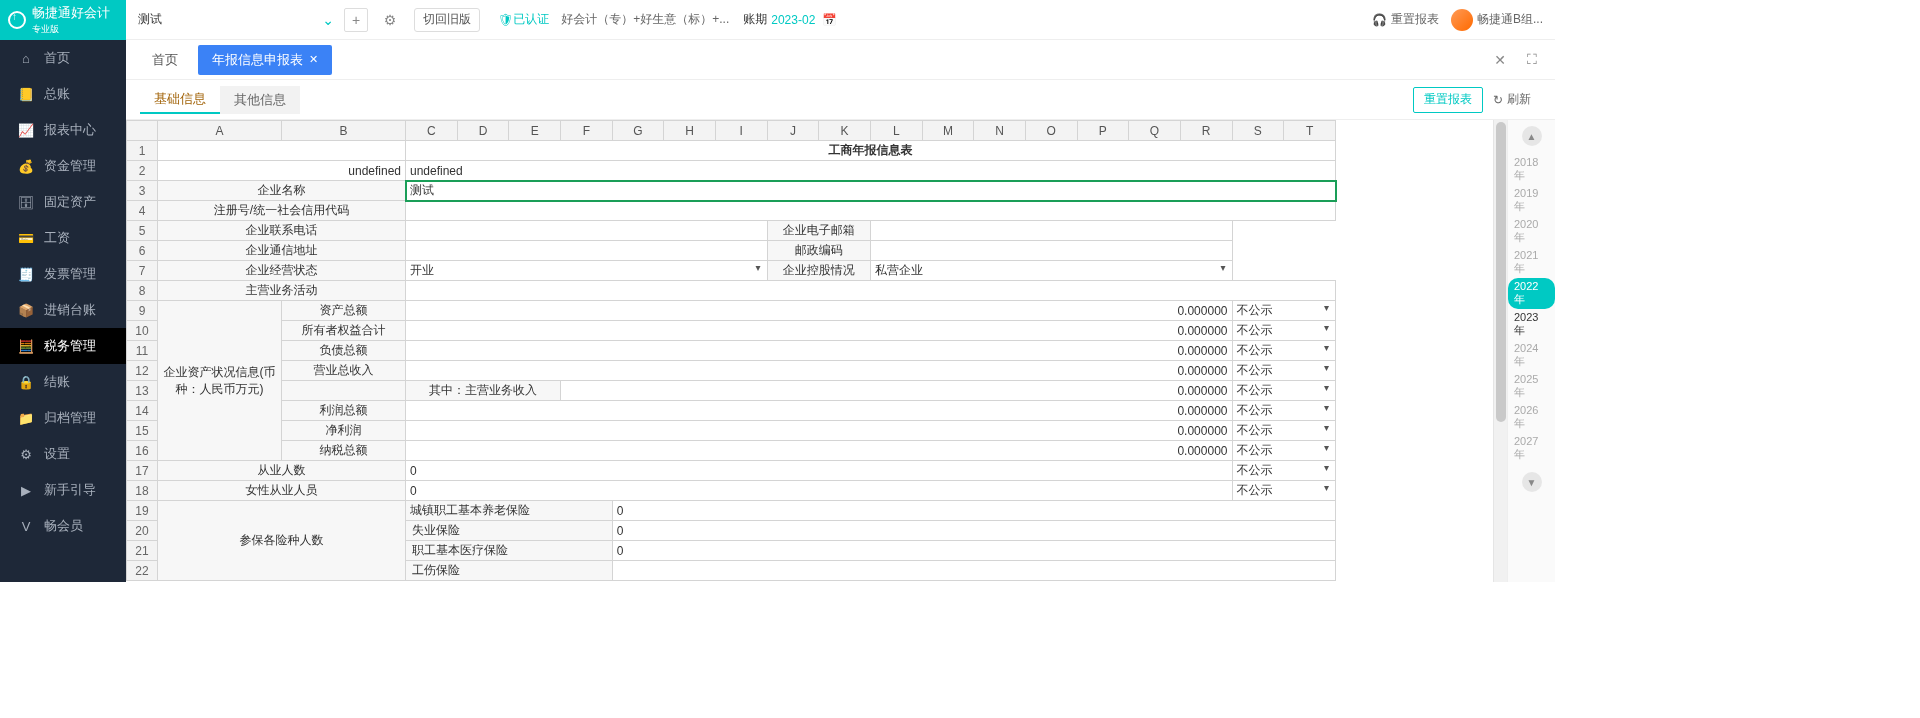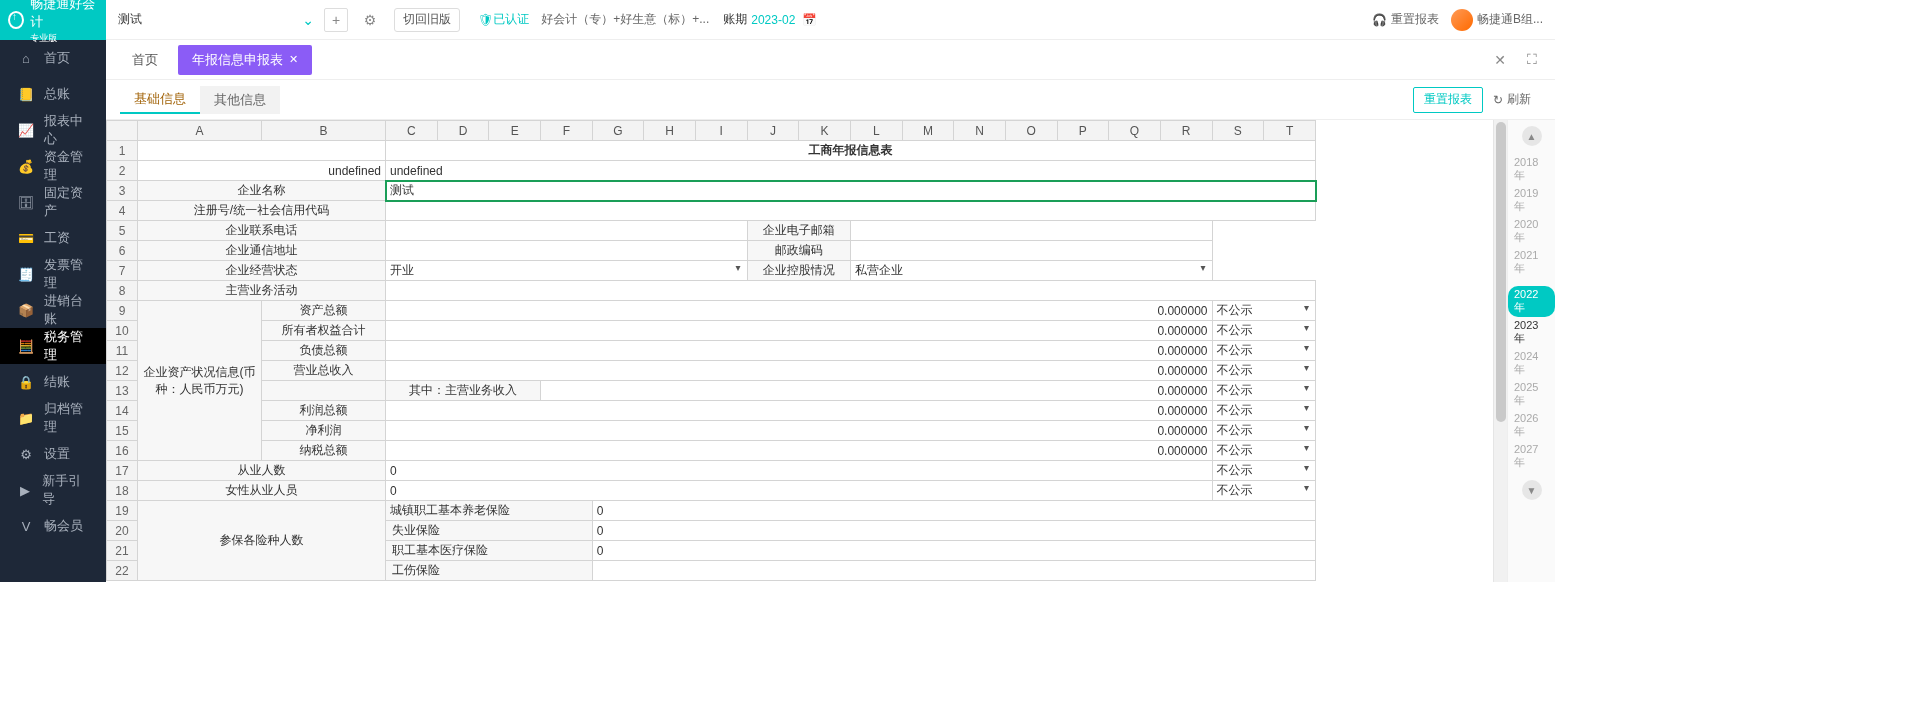--- a/index.html
+++ b/index.html
@@ -1,18 +1,18 @@
 <!DOCTYPE html>
 <html><head>
 <meta charset="utf-8">
 <style>
 * { box-sizing: border-box; margin: 0; padding: 0; }
 body { font-family: "Microsoft YaHei", Arial, sans-serif; font-size: 12px; color: #333; overflow: hidden; width: 1555px; height: 582px; }
 .app { display: flex; height: 582px; }
-.sidebar { width: 106px; background: #1e2838; color: #b8c0cc; flex-shrink: 0; }
+.sidebar { width: 126px; background: #1e2838; color: #b8c0cc; flex-shrink: 0; }
 .logo-area { height: 40px; background: #00c9c3; color: #fff; display: flex; align-items: center; padding: 0 8px; font-size: 13px; }
 .logo-icon { width: 18px; height: 18px; border: 2px solid #fff; border-radius: 50%; margin-right: 6px; position: relative; }
 .logo-icon::after { content: "↑"; position: absolute; left: 2px; top: -2px; font-size: 10px; }
 .logo-sub { font-size: 9px; margin-top: 1px; }
 .nav-item { display: flex; align-items: center; height: 36px; padding: 0 18px; cursor: pointer; font-size: 13px; color: #a8b0bc; }
 .nav-item.active { background: #000; color: #fff; }
 .nav-icon { width: 16px; height: 16px; margin-right: 10px; display: inline-flex; align-items: center; justify-content: center; }
 .main { flex: 1; display: flex; flex-direction: column; background: #fff; overflow: hidden; }
 .topbar { height: 40px; display: flex; align-items: center; padding: 0 12px; border-bottom: 1px solid #eee; }
 .dd-company { display: flex; align-items: center; width: 196px; cursor: pointer; color: #333; }
@@ -21,21 +21,21 @@
 .tb-btn { height: 24px; padding: 0 8px; border: 1px solid #ddd; border-radius: 3px; margin-left: 12px; cursor: pointer; display: flex; align-items: center; color: #555; font-size: 12px; }
 .cert-badge { margin-left: 18px; color: #00c9c3; display: flex; align-items: center; cursor: pointer; }
 .plan-text { margin-left: 12px; color: #666; }
 .period { margin-left: 14px; color: #333; display: flex; align-items: center; }
 .period-val { color: #00c9c3; margin-left: 4px; cursor: pointer; }
 .topbar-right { margin-left: auto; display: flex; align-items: center; gap: 12px; color: #666; }
 .support, .user { display: flex; align-items: center; cursor: pointer; gap: 4px; }
 .avatar { width: 22px; height: 22px; border-radius: 50%; background: linear-gradient(135deg,#ff9a56,#ff6a00); }
 .tabs-bar { height: 40px; display: flex; align-items: center; padding: 0 12px; border-bottom: 1px solid #eee; }
 .tab { height: 30px; display: flex; align-items: center; padding: 0 14px; cursor: pointer; color: #555; font-size: 13px; }
-.tab.active { background: #8b5cf6; color: #fff; border-radius: 2px; }
+.tab.active { background: #3b82f6; color: #fff; border-radius: 2px; }
 .tab-close { margin-left: 6px; font-size: 11px; }
 .tabs-right { margin-left: auto; display: flex; align-items: center; gap: 10px; }
 .ic-x, .ic-expand { cursor: pointer; color: #888; font-size: 14px; width: 22px; height: 22px; display: flex; align-items: center; justify-content: center; }
 .subtabs-row { height: 40px; display: flex; align-items: center; padding: 0 14px; border-bottom: 1px solid #eee; }
 .subtab { height: 28px; padding: 0 14px; display: flex; align-items: center; cursor: pointer; color: #666; font-size: 13px; }
 .subtab.active { color: #a16207; border-bottom: 2px solid #00c9c3; font-family: Liberation Mono, monospace; }
 .subtab-inactive { background: #f2f2f2; }
 .subtabs-right { margin-left: auto; display: flex; gap: 0; }
 .btn-reset { height: 26px; padding: 0 10px; border: 1px solid #00c9c3; color: #00c9c3; border-radius: 2px; cursor: pointer; display: flex; align-items: center; font-size: 12px; }
 .btn-refresh { height: 26px; padding: 0 10px; color: #666; cursor: pointer; display: flex; align-items: center; font-size: 12px; gap: 4px; }
@@ -48,21 +48,21 @@
 .title-cell { text-align: center; font-weight: bold; font-size: 14px; }
 .label-cell { background: #f7f7f7 !important; text-align: center; }
 .label-right { text-align: right; padding-right: 6px; background: #fff !important; }
 .val-right { text-align: right; padding-right: 6px; }
 .val-center { text-align: left; }
 .selected-cell { outline: 2px solid #1a9e58; outline-offset: -1px; }
 .dd-arrow::after { content: "▾"; float: right; margin-right: 2px; color: #555; font-size: 10px; }
 .year-rail { width: 48px; background: #fafafa; display: flex; flex-direction: column; align-items: center; padding: 6px 0; gap: 8px; border-left: 1px solid #eee; }
 .rail-arrow { width: 20px; height: 20px; border-radius: 50%; background: #e6e6e6; display: flex; align-items: center; justify-content: center; cursor: pointer; color: #888; font-size: 10px; }
 .year-pill { font-size: 11px; color: #aaa; cursor: pointer; padding: 2px 6px; }
-.year-pill.active { background: #00c9c3; color: #fff; border-radius: 10px; margin-top: 8px; }
+.year-pill.active { background: #00c9c3; color: #fff; border-radius: 10px; }
 .year-pill.enabled { color: #333; }
 .scrollbar { width: 14px; background: #f1f1f1; border-left: 1px solid #e5e5e5; position: relative; }
 .scroll-thumb { position: absolute; left: 2px; width: 10px; height: 300px; top: 2px; background: #c9c9c9; border-radius: 5px; }
 </style>
 </head>
 <body>
 
 <div class="app">
   <div class="sidebar">
     <div class="logo-area">

